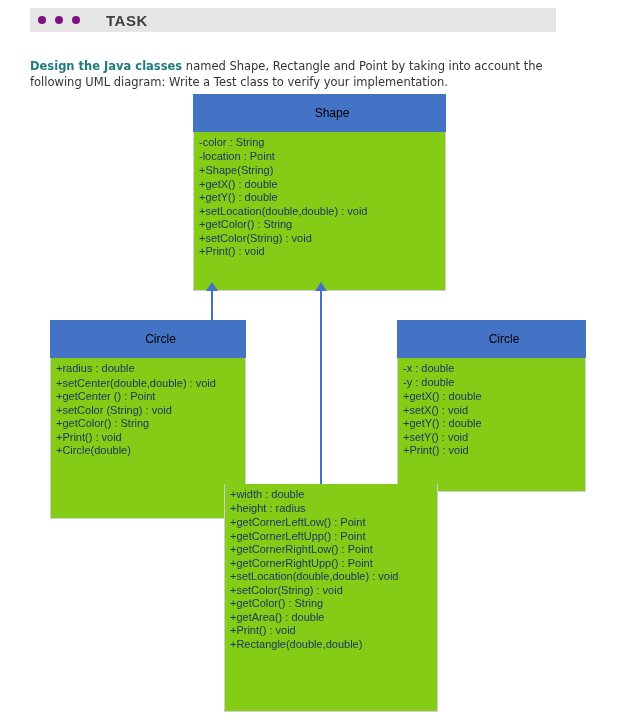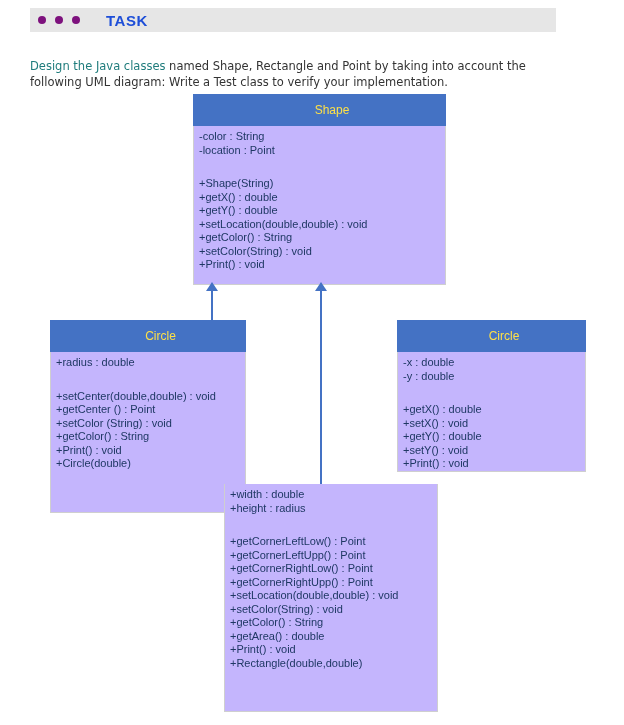--- a/index.html
+++ b/index.html
@@ -8,48 +8,48 @@
     font-family:"Liberation Sans",sans-serif;
   }
   
   .task-bar{
     position:absolute;left:30px;top:8px;width:526px;height:24px;
     background:#e6e6e6;display:flex;align-items:center;
   }
   .dots{display:flex;gap:9px;margin-left:8px;align-items:center;}
   .dot{width:8px;height:8px;border-radius:50%;background:#7d117d;}
   .task-title{
-    margin-left:26px;color:#1d4ed8;font-weight:bold;font-size:15px;letter-spacing:0.5px;
+    margin-left:26px;color:#404040;font-weight:bold;font-size:15px;letter-spacing:0.5px;
   }
   
   .intro{
     position:absolute;left:30px;top:46px;width:548px;
     font-family:"DejaVu Sans",sans-serif;font-size:11.5px;line-height:16px;color:#333333;
   }
-  .intro .hl{color:#1f7c7c;font-weight:normal;text-align:center;}
+  .intro .hl{color:#1f7c7c;font-weight:bold;text-align:center;}
   
   .uml-class{position:absolute;}
   .uml-header{
-    background:#4472c4;color:#fde047;font-size:12px;height:32px;
+    background:#4472c4;color:#000000;font-size:12px;height:38px;
     display:flex;align-items:center;justify-content:center;padding-left:25px;
   }
   .uml-body{
-    background:#c4b5fd;border:1px solid #cfcfcf;border-top:none;box-sizing:border-box;
+    background:#84cc16;border:1px solid #cfcfcf;border-top:none;box-sizing:border-box;
     color:#1f3864;font-size:11px;line-height:13.5px;padding:4px 4px 8px 5px;
   }
   .member-list{margin:0;}
-  .methods{margin-top:20px;}
+  .methods{margin-top:1px;}
   .member-line{white-space:nowrap;}
   
   #class-shape{left:193px;top:94px;width:253px;}
   #class-shape .uml-body{height:159px;}
   #class-circle{left:50px;top:320px;width:196px;}
   #class-circle .uml-body{height:161px;}
   #class-point{left:397px;top:320px;width:189px;}
-  #class-point .uml-body{height:120px;}
+  #class-point .uml-body{height:134px;}
   #class-rectangle{left:224px;top:484px;width:214px;}
   #class-rectangle .uml-body{height:228px;}
   
   .arrow-line{position:absolute;width:2px;background:#4472c4;}
   .arrow-head{
     position:absolute;width:0;height:0;
     border-left:6px solid transparent;border-right:6px solid transparent;
     border-bottom:9px solid #4472c4;
   }
   #arrow-line-circle{left:211px;top:290px;height:30px;}

